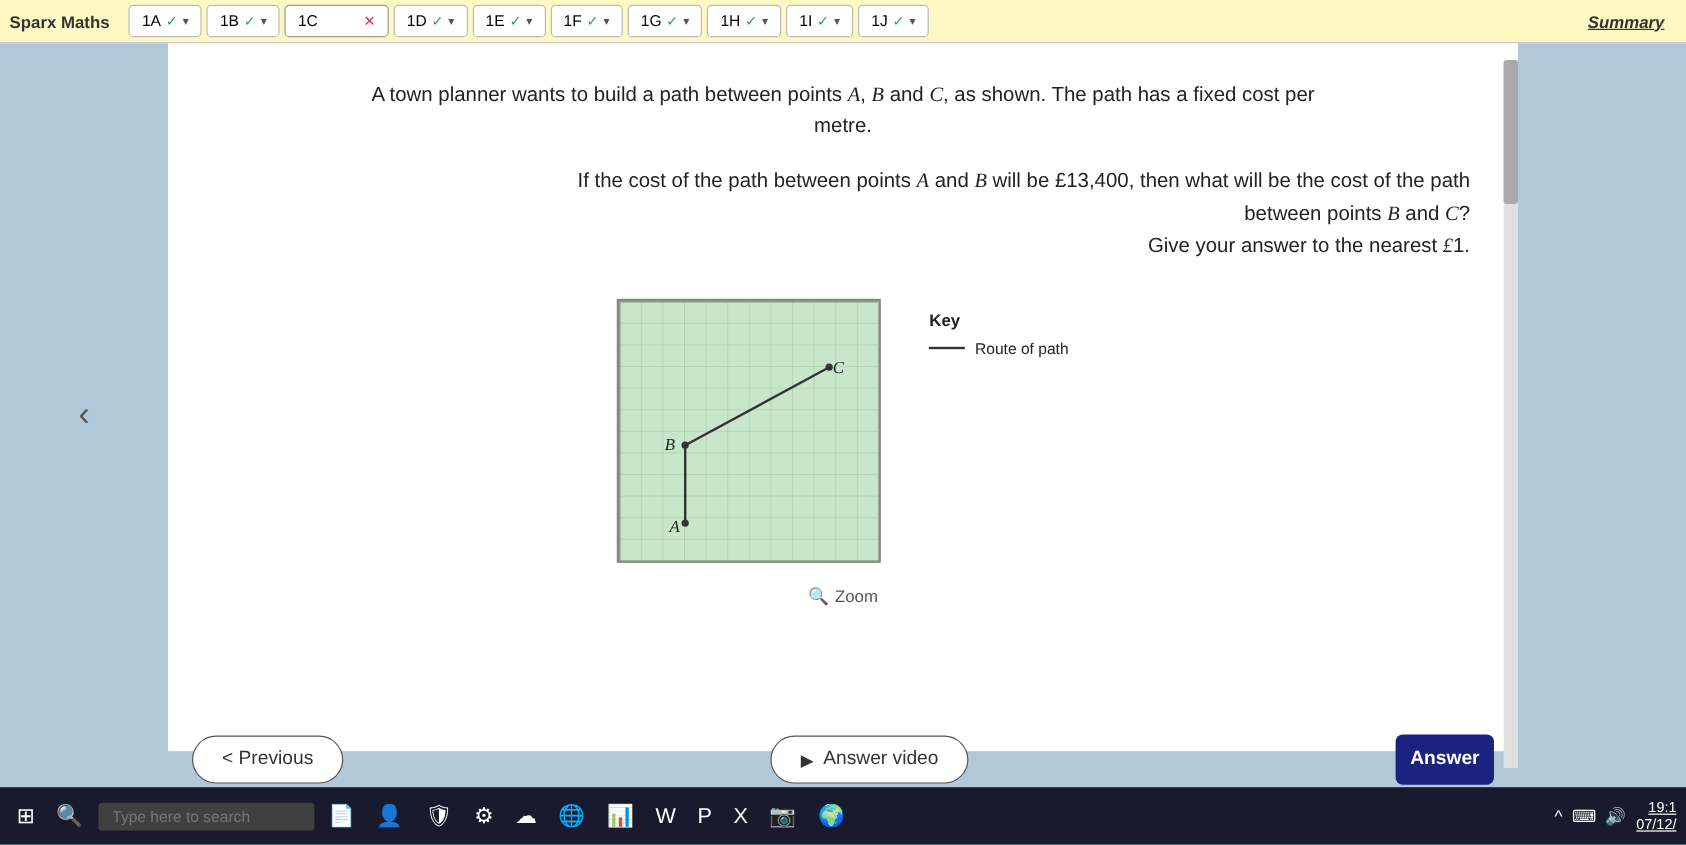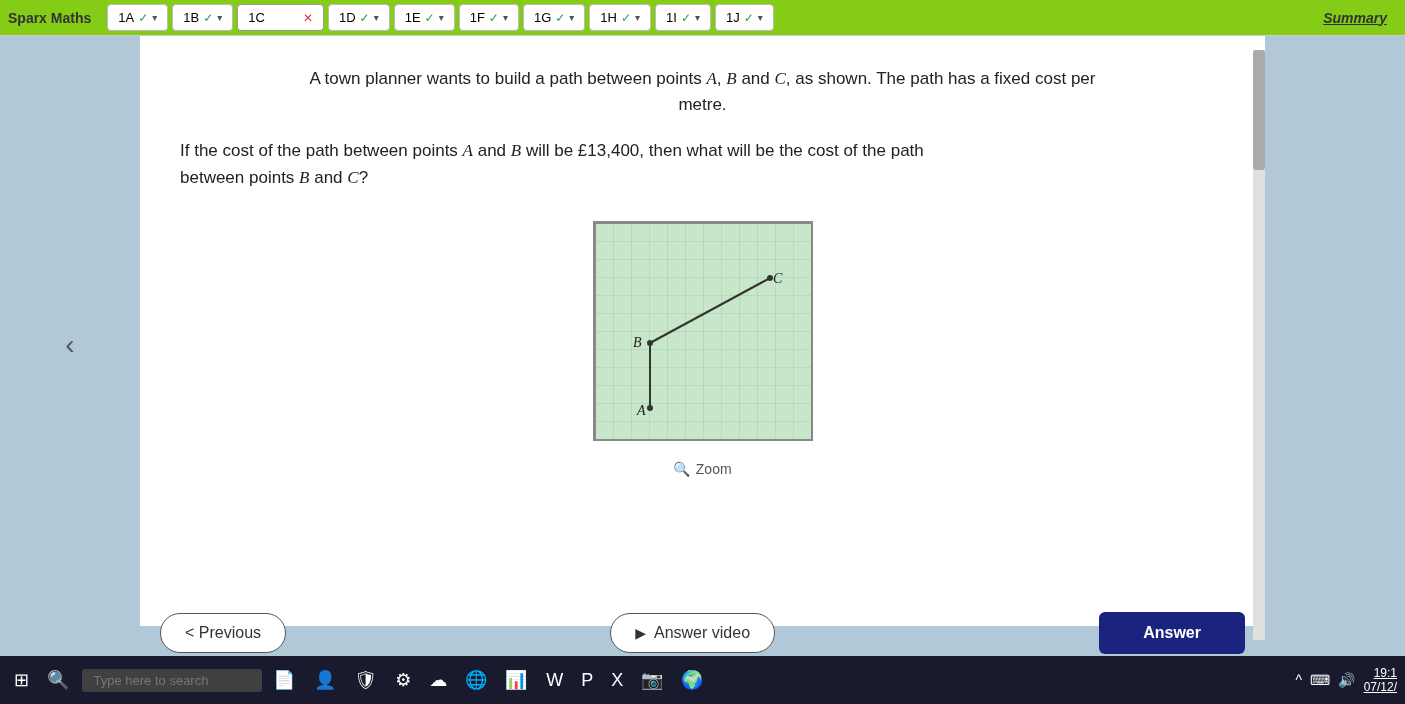--- a/index.html
+++ b/index.html
@@ -7,21 +7,21 @@
       font-family: Arial, sans-serif;
       background: #b0c8d8;
       width: 1405px;
       height: 704px;
       overflow: hidden;
       position: relative;
     }
 
     
     .top-nav {
-      background: #84cc16;
+      background: #fef9c3;
       display: flex;
       align-items: center;
       padding: 4px 8px;
       gap: 4px;
       border-bottom: 1px solid #ccc;
       position: relative;
       z-index: 10;
     }
     .nav-logo {
       font-weight: bold;
@@ -99,21 +99,21 @@
 
     
     .question-intro {
       text-align: center;
       font-size: 17px;
       color: #222;
       line-height: 1.5;
       margin-bottom: 20px;
     }
     .question-body {
-      text-align: left;
+      text-align: right;
       font-size: 17px;
       color: #222;
       line-height: 1.6;
       margin-bottom: 30px;
     }
     .math-styled {
       font-style: italic;
       font-family: Georgia, serif;
     }
 
@@ -209,21 +209,21 @@
       color: #333;
       display: flex;
       align-items: center;
       gap: 8px;
     }
     .btn-answer {
       background: #1a237e;
       color: white;
       border: none;
       border-radius: 6px;
-      padding: 12px 44px;
+      padding: 12px 12px;
       font-size: 16px;
       cursor: pointer;
       font-weight: bold;
     }
     .video-icon {
       font-size: 14px;
     }
 
     
     .taskbar {
@@ -355,20 +355,21 @@
 
 <div class="main-content">
   <div class="question-intro">
     <span>A town planner wants to build a path between points <span class="math-styled">A</span>, <span class="math-styled">B</span> and <span class="math-styled">C</span>, as shown. The path has a fixed cost per</span><br>
     <span>metre.</span>
   </div>
 
   <div class="question-body">
     <span>If the cost of the path between points <span class="math-styled">A</span> and <span class="math-styled">B</span> will be £13,400, then what will be the cost of the path</span><br>
     <span>between points <span class="math-styled">B</span> and <span class="math-styled">C</span>?</span><br>
+    <span>Give your answer to the nearest <span class="math-styled">£</span>1.</span>
   </div>
 
   <div class="diagram-area">
     <div class="grid-container">
 
       <svg width="220" height="220" class="grid-lines">
 
         <defs>
           <pattern id="grid" width="18" height="18" patternUnits="userSpaceOnUse">
             <path d="M 18 0 L 0 0 0 18" fill="none" stroke="#9dc99e" stroke-width="0.8"></path>
@@ -384,20 +385,27 @@
         <text x="42" y="192" font-size="14" font-style="italic" font-family="Georgia,serif" fill="#222">A</text>
         <text x="38" y="124" font-size="14" font-style="italic" font-family="Georgia,serif" fill="#222">B</text>
         <text x="178" y="60" font-size="14" font-style="italic" font-family="Georgia,serif" fill="#222">C</text>
 
         <circle cx="55" cy="185" r="3" fill="#333"></circle>
         <circle cx="55" cy="120" r="3" fill="#333"></circle>
         <circle cx="175" cy="55" r="3" fill="#333"></circle>
       </svg>
     </div>
 
+    <div class="key-box">
+      <div class="key-title">Key</div>
+      <div class="key-item">
+        <div class="key-line"></div>
+        <span>Route of path</span>
+      </div>
+    </div>
   </div>
 
   <div class="zoom-link">
     <span class="zoom-icon">🔍</span>
     <span>Zoom</span>
   </div>
 </div>
 
 <div class="scrollbar">
   <div class="scrollbar-thumb"></div>

